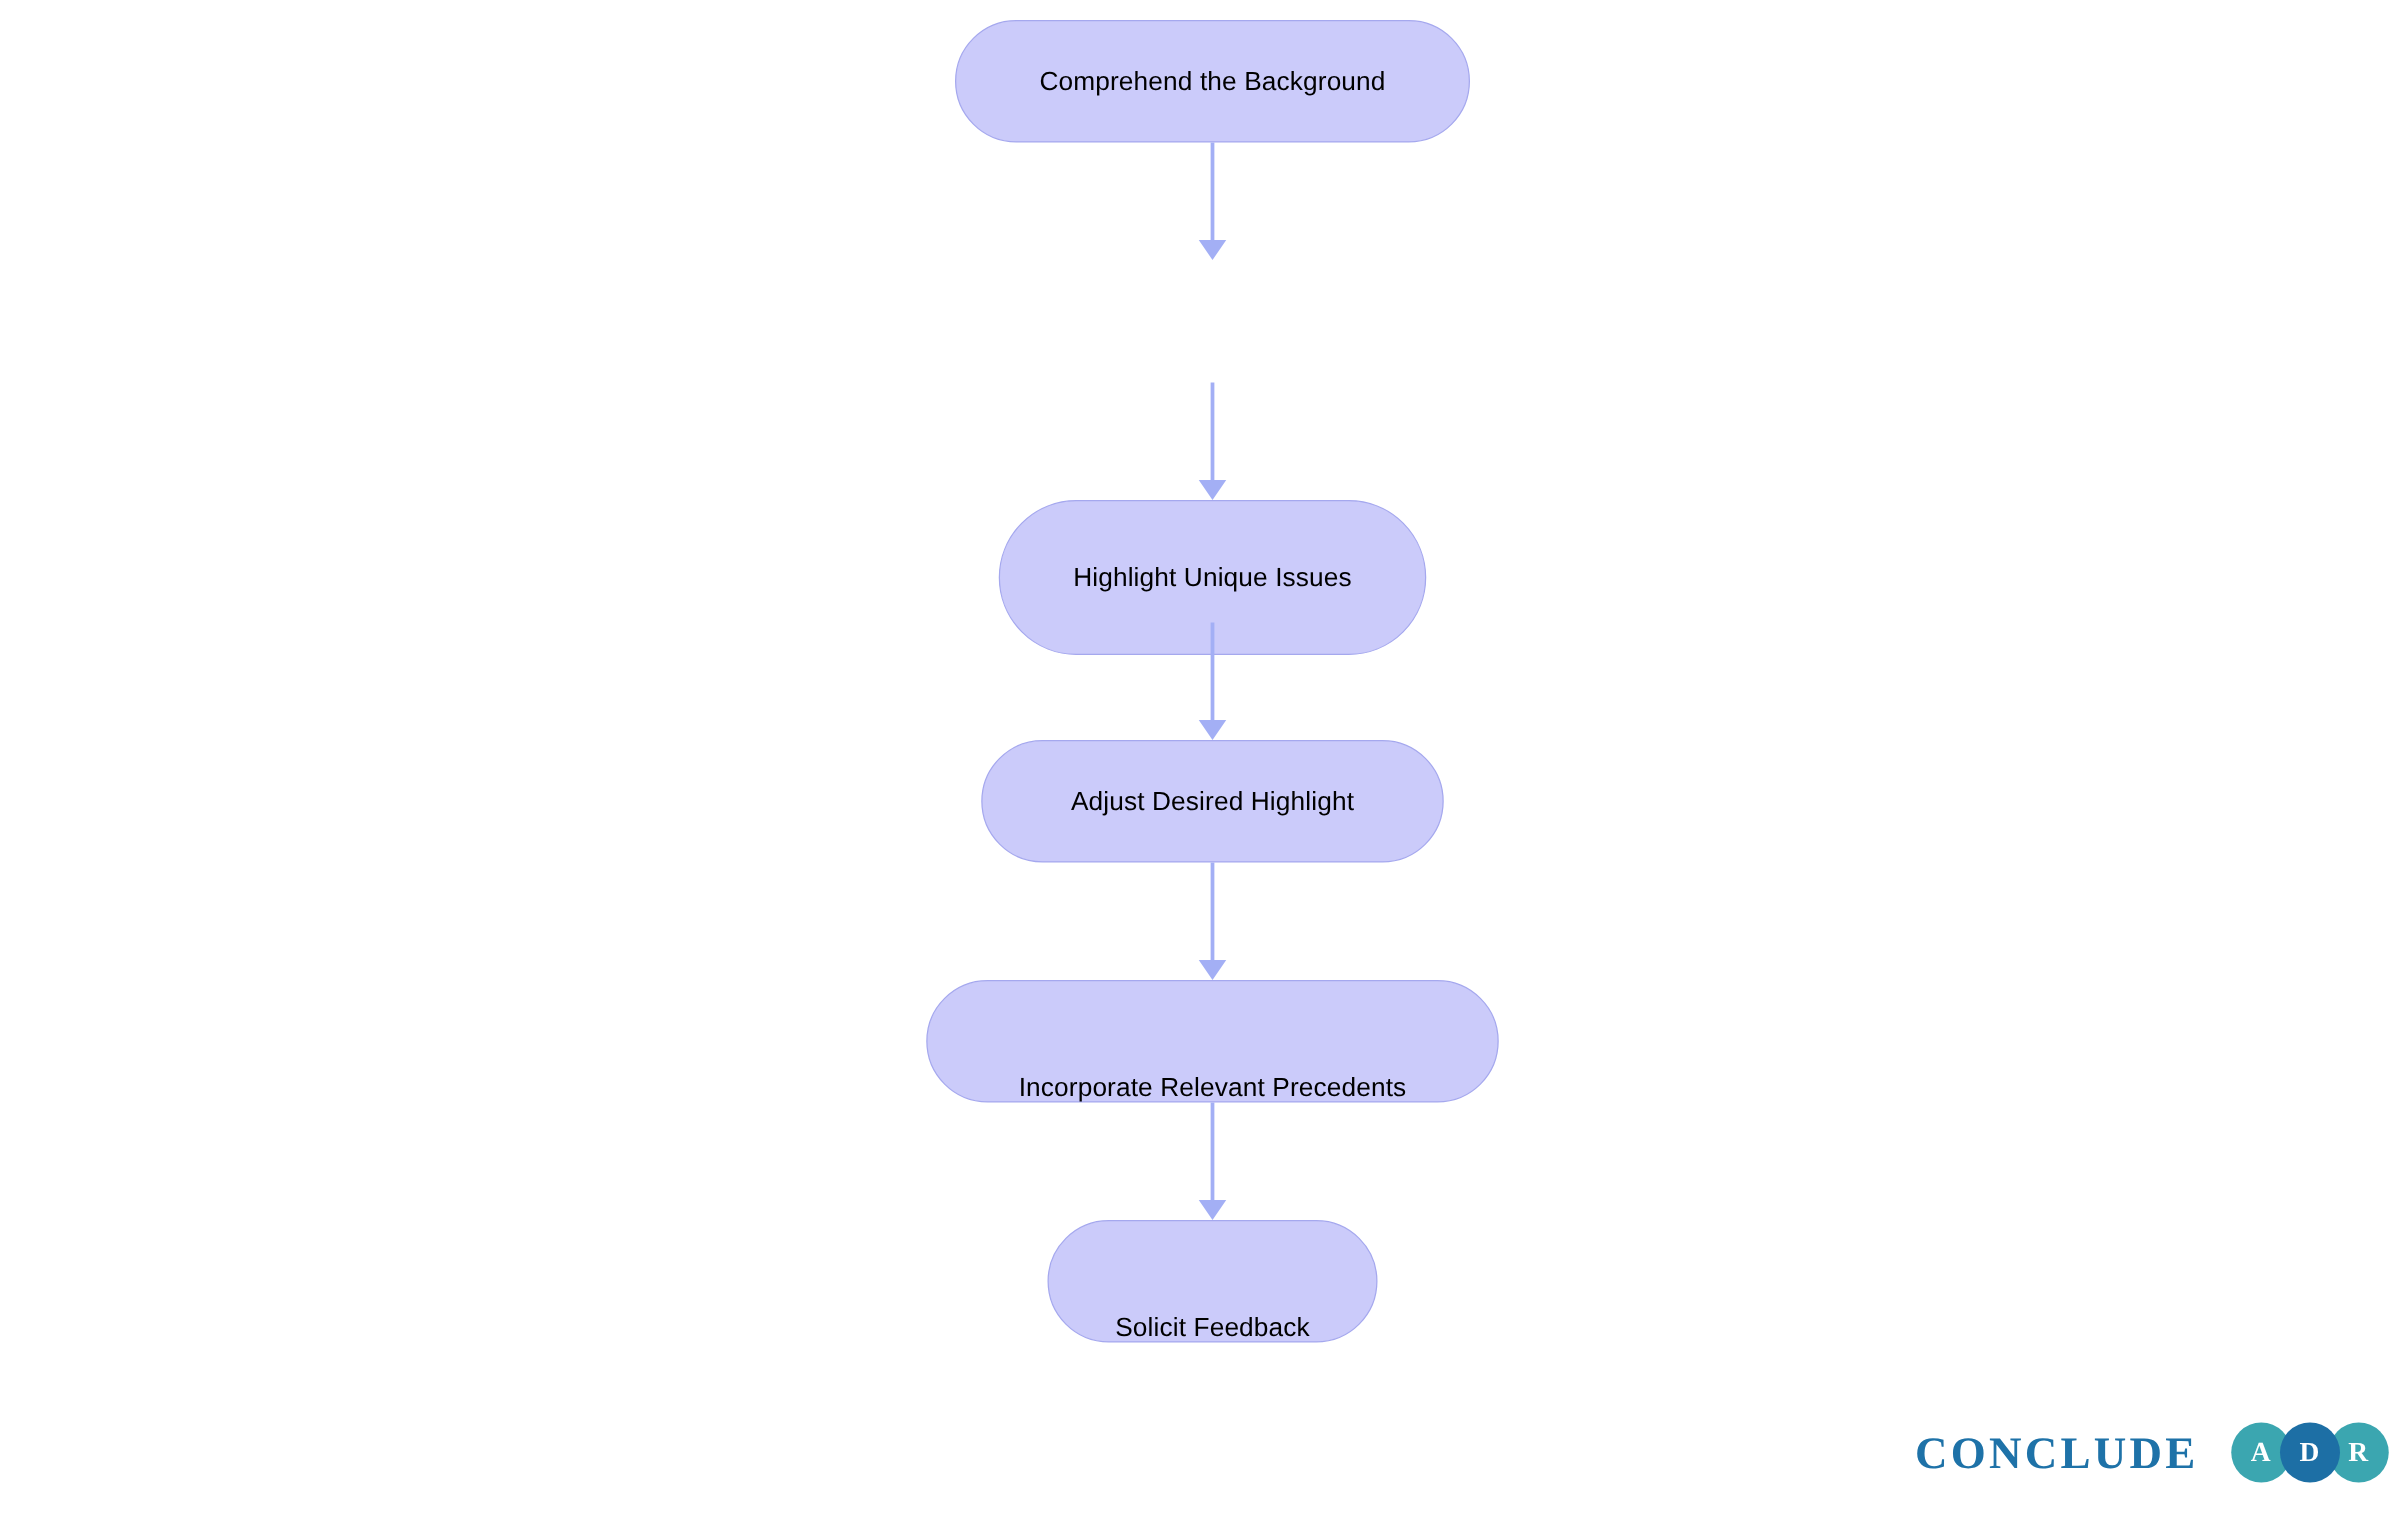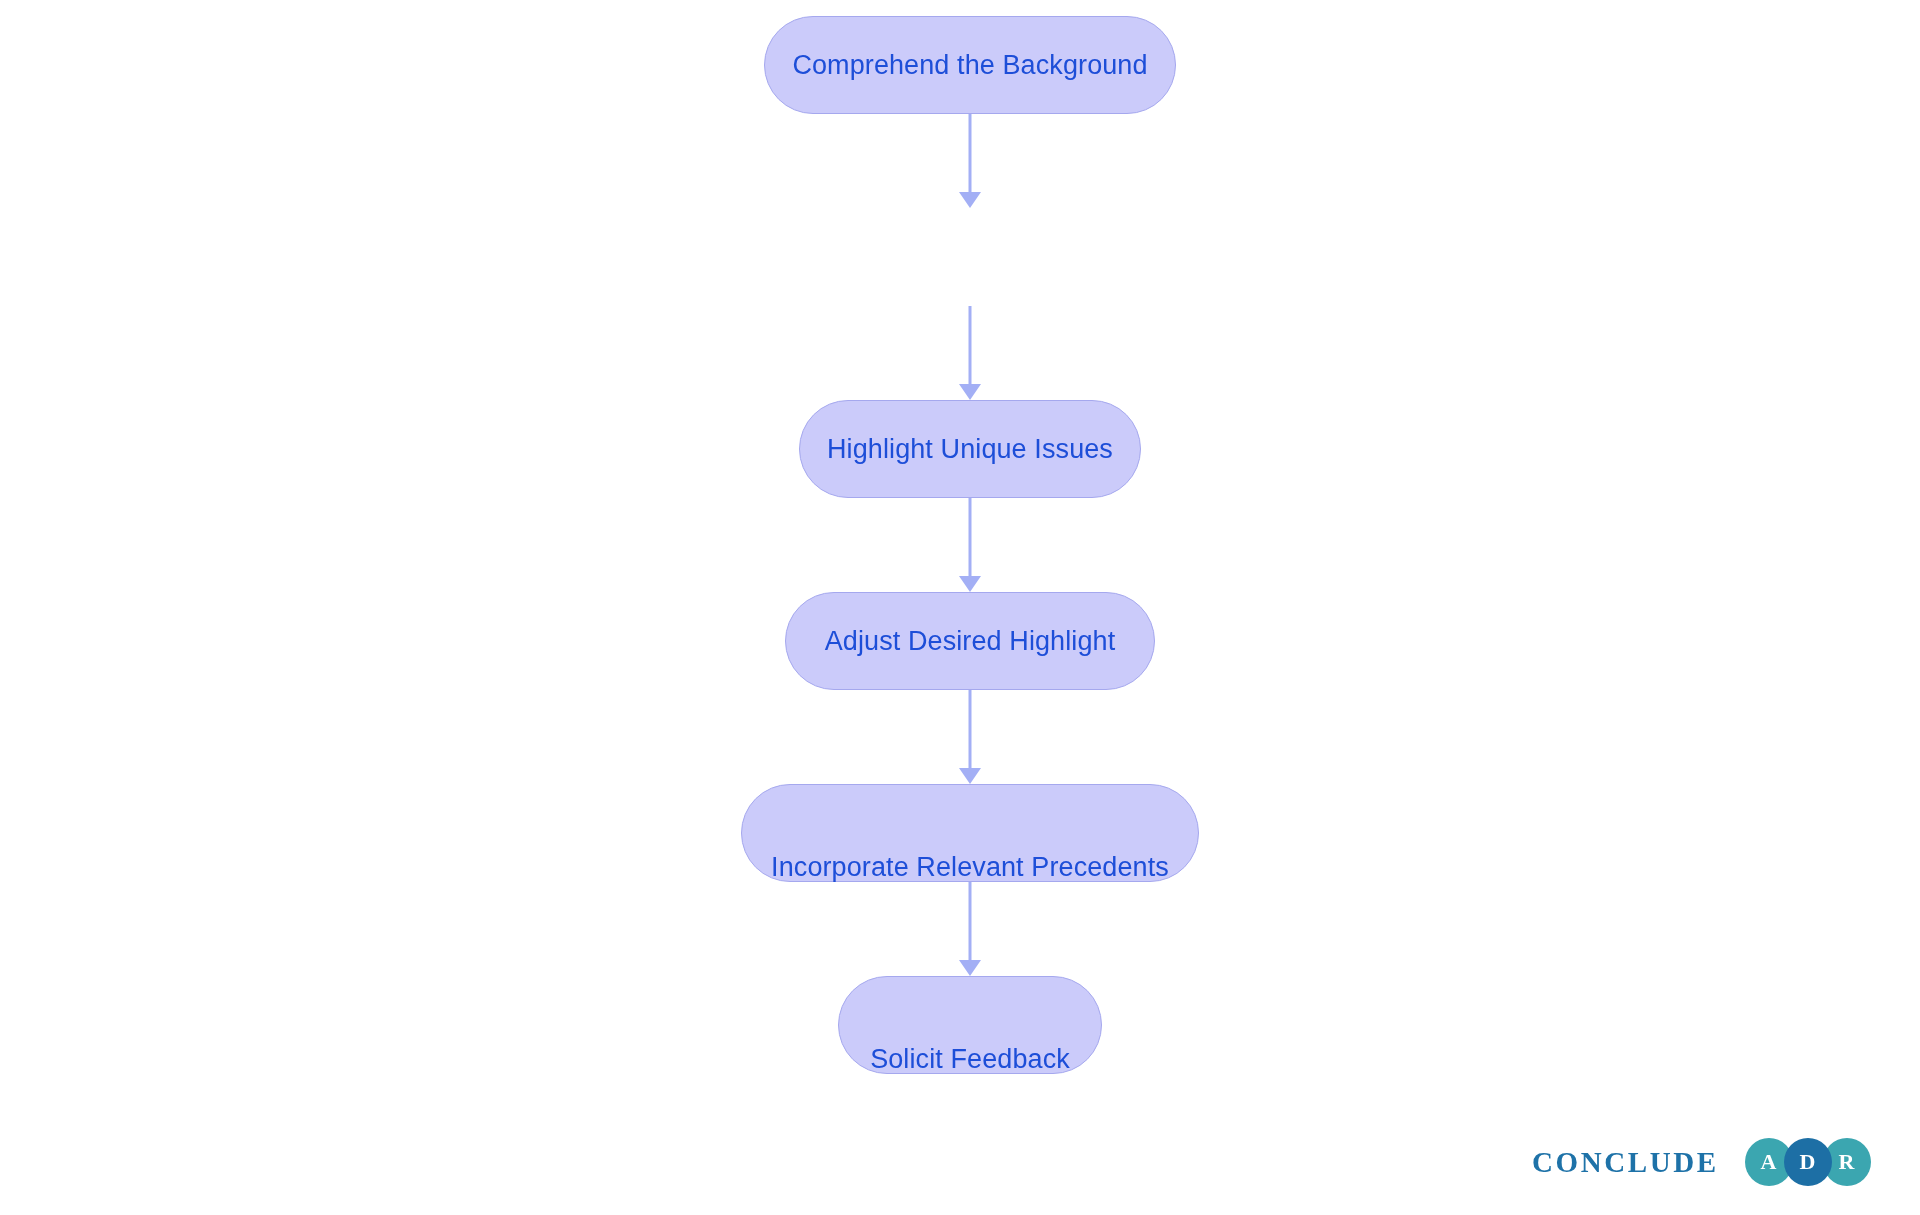--- a/index.html
+++ b/index.html
@@ -26,23 +26,23 @@
   
   .node {
     position: absolute;
     box-sizing: border-box;
     background: #CBCBFA;
     border: 1.6px solid #A5A8EE;
     border-radius: 999px;
     display: flex;
     align-items: center;
     justify-content: center;
-    color: #1d4ed8;
+    color: #000000;
     font-family: "Liberation Sans", sans-serif;
-    font-size: 27px;
+    font-size: 21px;
     font-weight: 400;
     letter-spacing: 0.1px;
     white-space: nowrap;
     line-height: 1;
   }
   .node-label {
     display: block;
   }
 
   
@@ -70,21 +70,21 @@
   }
 
   
   #logo {
     position: absolute;
     display: flex;
     align-items: center;
   }
   #logo-word {
     font-family: "Liberation Serif", "DejaVu Serif", serif;
-    font-size: 29px;
+    font-size: 36px;
     font-weight: 700;
     letter-spacing: 2.6px;
     color: #1E72A8;
     white-space: nowrap;
   }
   .logo-circles {
     position: relative;
     display: flex;
     align-items: center;
     margin-left: 26px;
@@ -120,21 +120,21 @@
     <div class="shaft" style="height:78px;"></div>
     <div class="head" style="top:78px;"></div>
   </div>
 
 
   <div class="edge" style="left:970px; top:306px; height:94px;">
     <div class="shaft" style="height:78px;"></div>
     <div class="head" style="top:78px;"></div>
   </div>
 
-  <div class="node" style="left:799px; top:400px; width:342px; height:98px;text-align:right;">
+  <div class="node" style="left:799px; top:400px; width:342px; height:124px;text-align:right;">
     <span class="node-label">Highlight Unique Issues</span>
   </div>
 
   <div class="edge" style="left:970px; top:498px; height:94px;">
     <div class="shaft" style="height:78px;"></div>
     <div class="head" style="top:78px;"></div>
   </div>
 
   <div class="node" style="left:785px; top:592px; width:370px; height:98px;">
     <span class="node-label">Adjust Desired Highlight</span>

